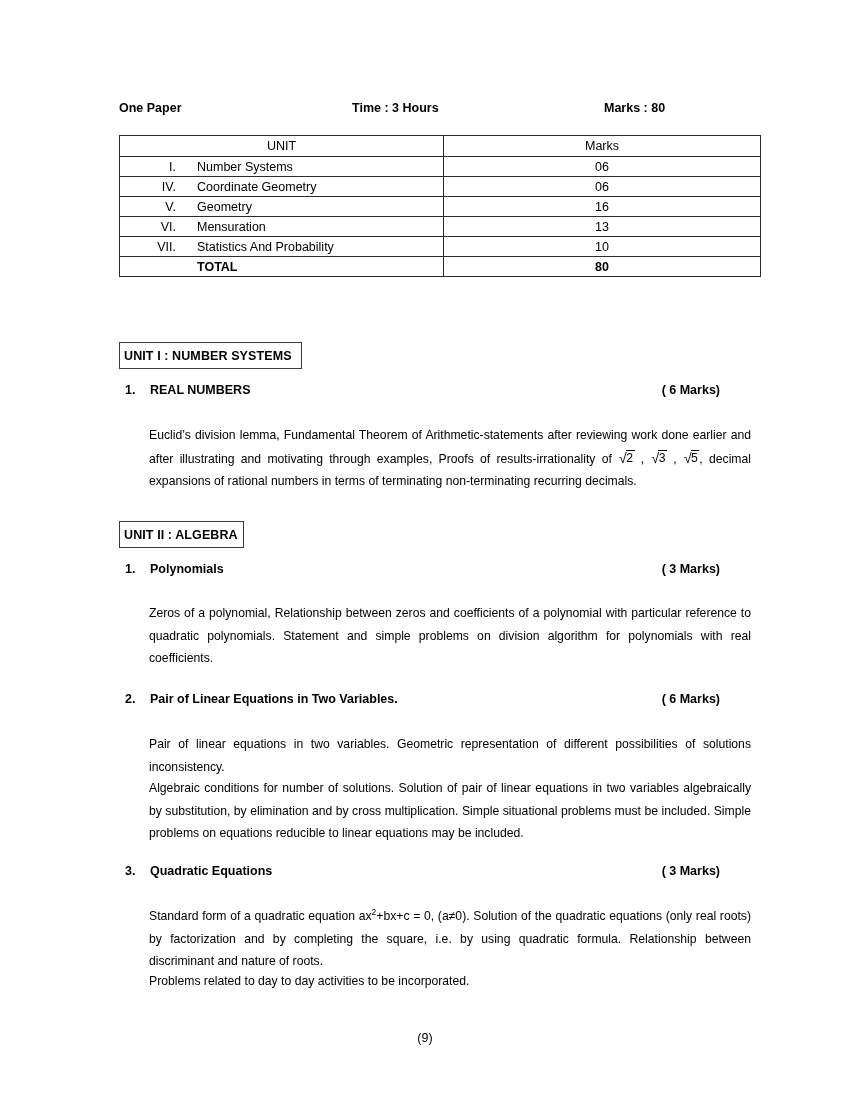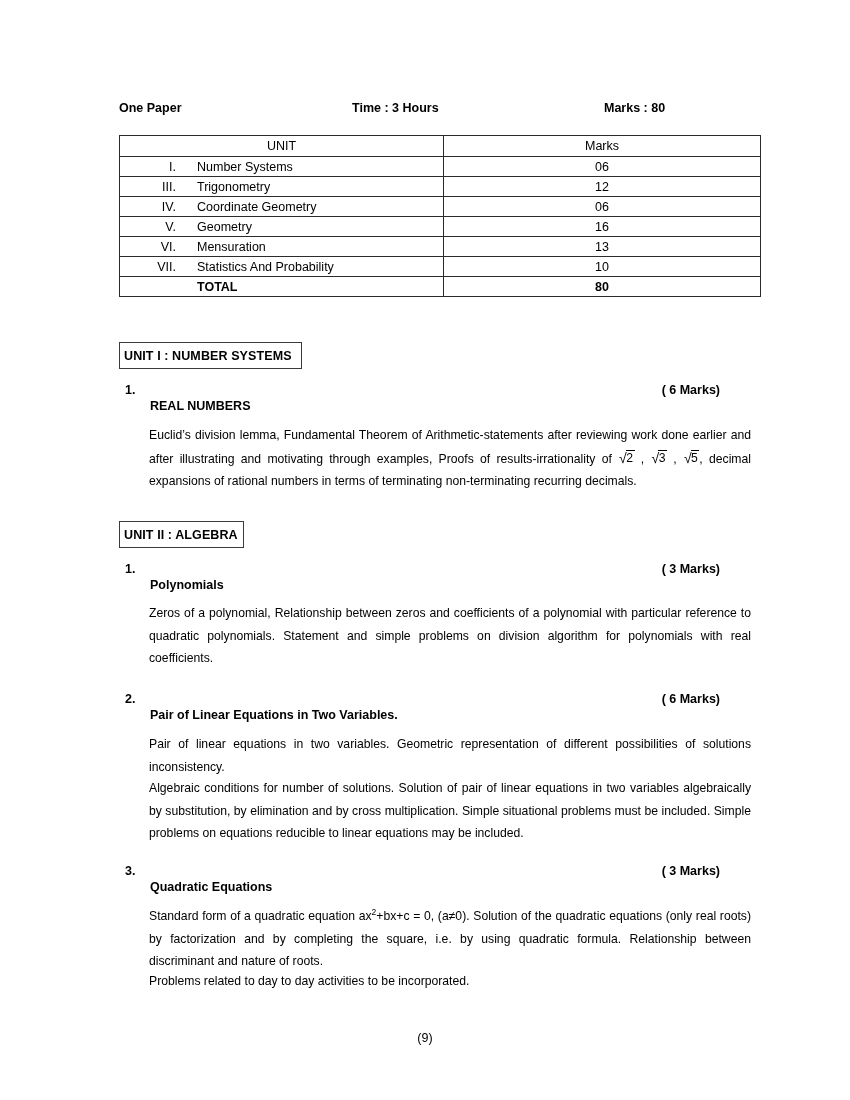--- a/index.html
+++ b/index.html
@@ -110,21 +110,21 @@
     font-weight: bold;
   }
   .topic-num {
     position: absolute;
     left: 6px;
     top: 0;
   }
   .topic-title {
     position: absolute;
     left: 31px;
-    top: 16px;
+    top: 0;
   }
   .topic-marks {
     position: absolute;
     right: 38px;
     top: 0;
     white-space: nowrap;
   }
 
   
   .para {
@@ -187,24 +187,20 @@
         <th class="col-unit">UNIT</th>
         <th class="col-marks">Marks</th>
       </tr>
     </thead>
     <tbody>
       <tr>
         <td class="td-unit"><span class="cell-roman">I.</span><span class="cell-unitname">Number Systems</span></td>
         <td class="td-marks">06</td>
       </tr>
       <tr>
-        <td class="td-unit"><span class="cell-roman">III.</span><span class="cell-unitname">Trigonometry</span></td>
-        <td class="td-marks">12</td>
-      </tr>
-      <tr>
         <td class="td-unit"><span class="cell-roman">IV.</span><span class="cell-unitname">Coordinate Geometry</span></td>
         <td class="td-marks">06</td>
       </tr>
       <tr>
         <td class="td-unit"><span class="cell-roman">V.</span><span class="cell-unitname">Geometry</span></td>
         <td class="td-marks">16</td>
       </tr>
       <tr>
         <td class="td-unit"><span class="cell-roman">VI.</span><span class="cell-unitname">Mensuration</span></td>
         <td class="td-marks">13</td>

